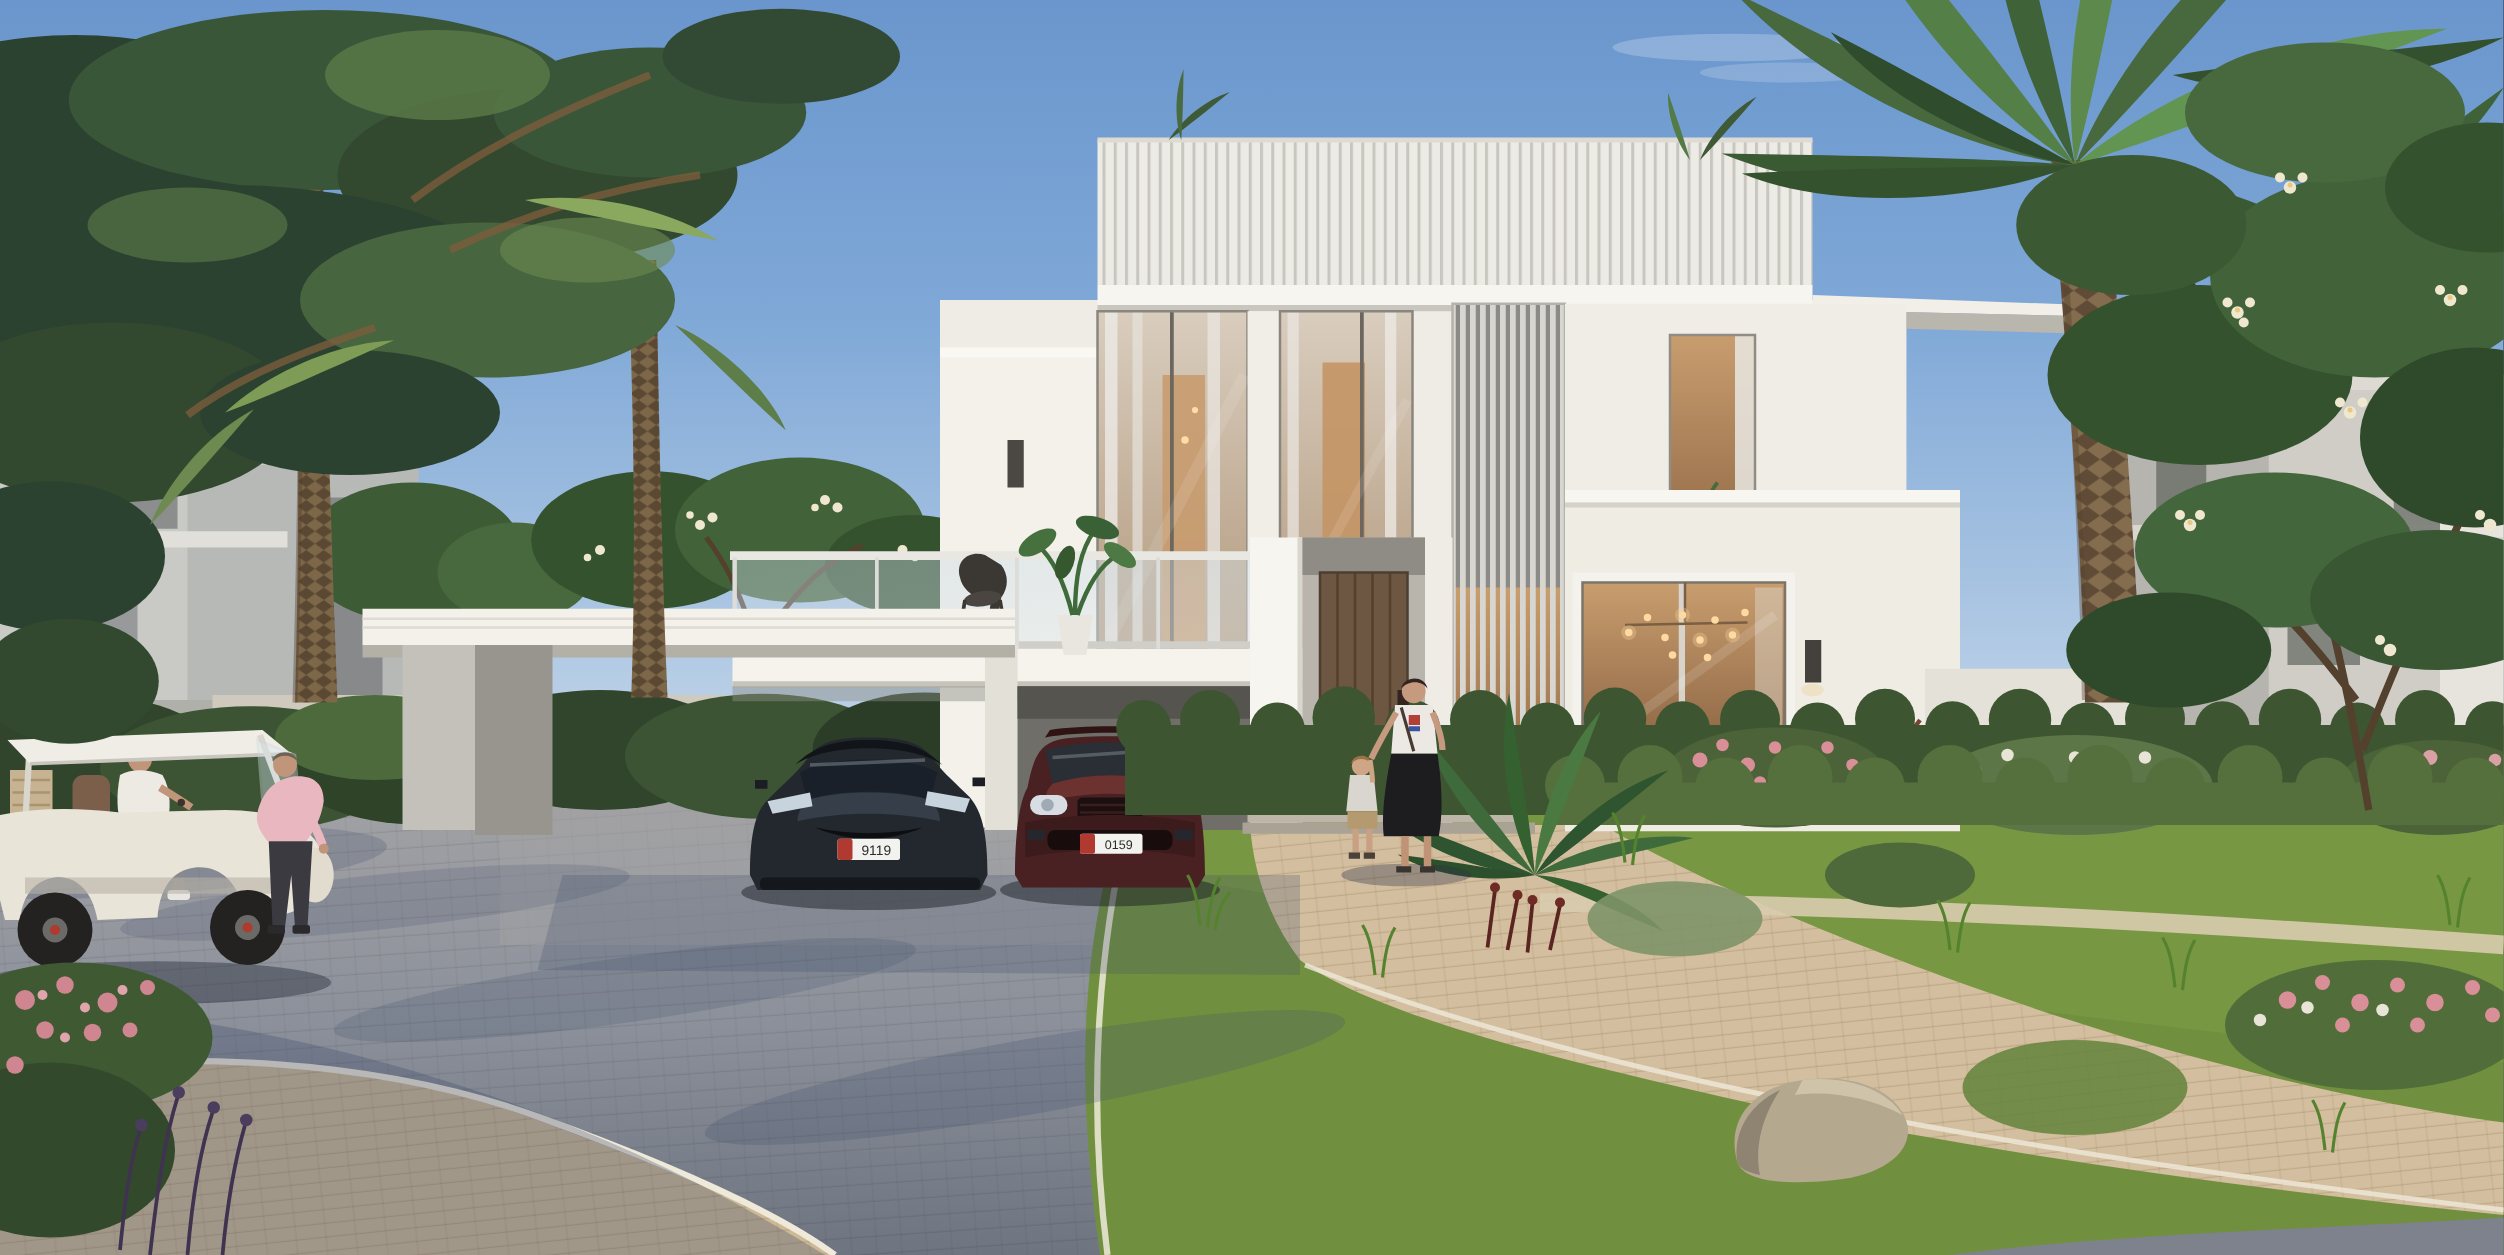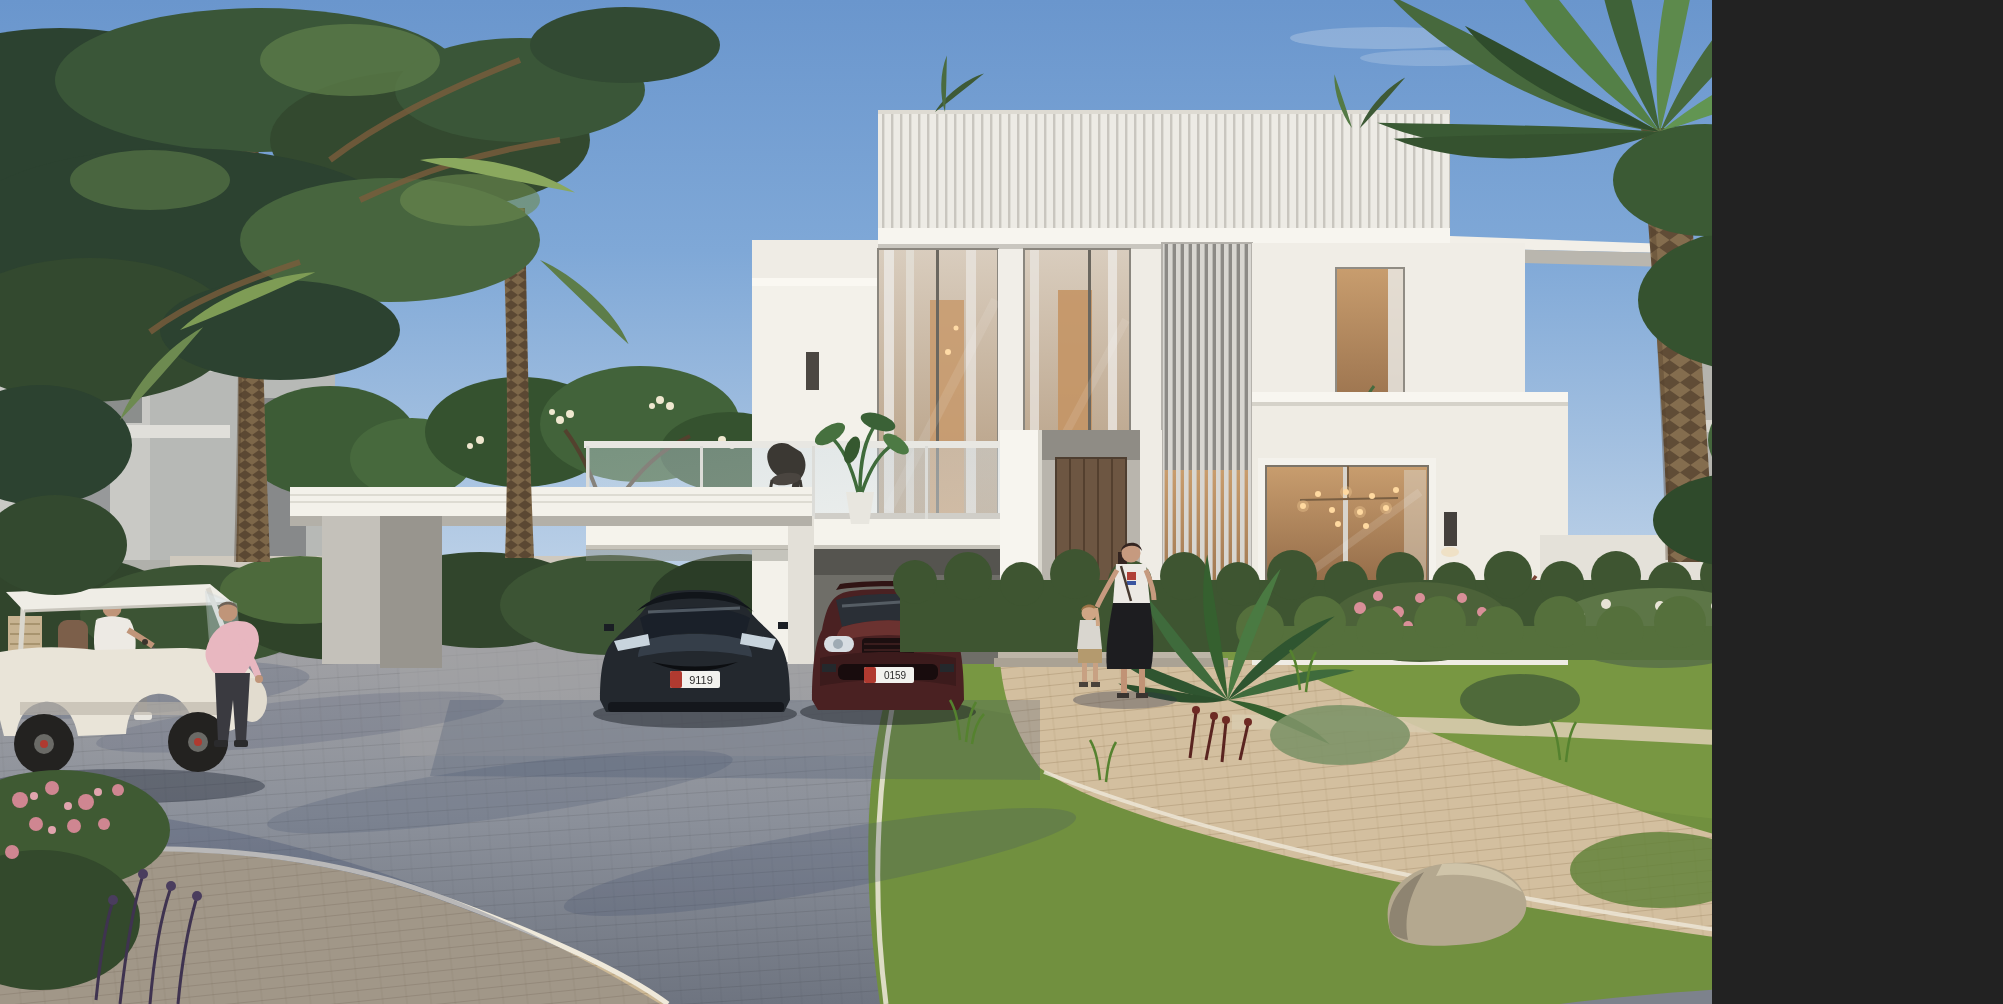--- a/index.html
+++ b/index.html
@@ -1,16 +1,16 @@
 <!DOCTYPE html>
 <html><head>
 <meta charset="utf-8">
 <style>
   html,body{margin:0;padding:0;background:#222;}
-  .scene{position:relative;width:1712px;height:1004px;overflow:hidden;font-family:"Liberation Sans",sans-serif;}
+  .scene{position:relative;width:2003px;height:1004px;overflow:hidden;font-family:"Liberation Sans",sans-serif;}
   .scene svg{position:absolute;inset:0;display:block;}
   text{font-family:"Liberation Sans",sans-serif;}
 </style>
 </head>
 <body>
 
 <div class="scene">
 <svg viewBox="0 0 2003 1004" width="2003" height="1004">
   <defs>
     <linearGradient id="skyG" x1="0" y1="0" x2="0" y2="1">

